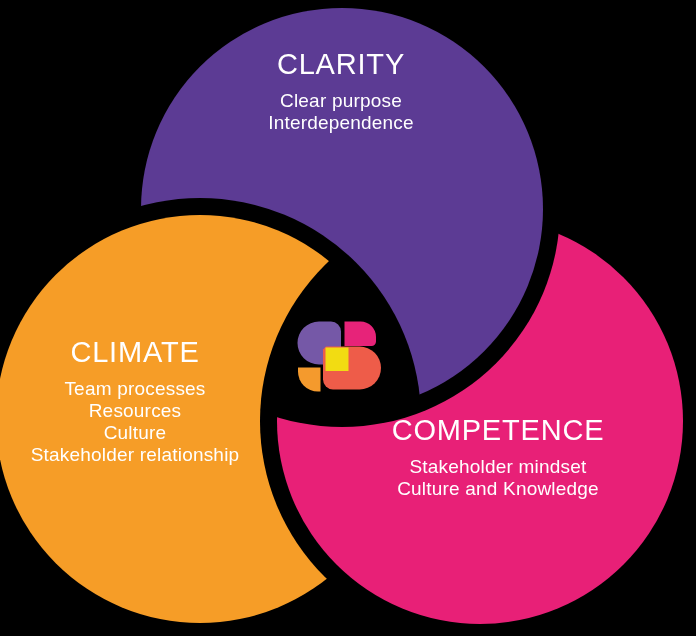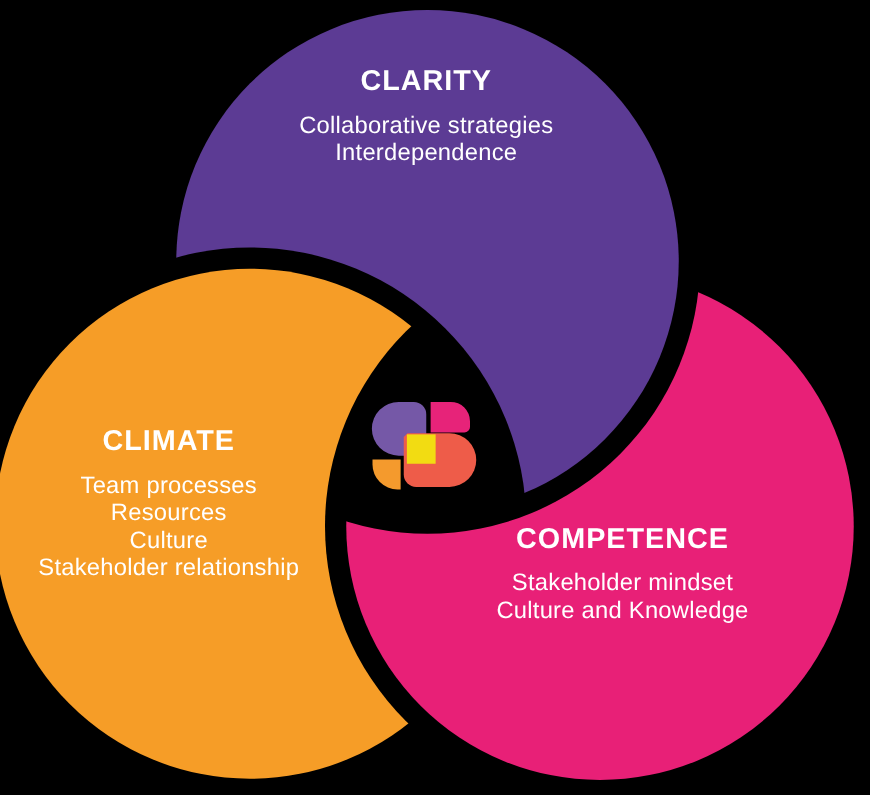--- a/index.html
+++ b/index.html
@@ -20,22 +20,22 @@
     position: absolute;
     left: 0;
     top: 0;
   }
   .label-block {
     position: absolute;
     text-align: center;
     color: #ffffff;
   }
   .label-title {
-    font-size: 23px;
-    font-weight: bold;
+    font-size: 29px;
+    font-weight: normal;
     letter-spacing: 0.8px;
     line-height: 24px;
     margin-bottom: 14px;
   }
   .label-item {
     font-size: 19px;
     letter-spacing: 0.2px;
     line-height: 22px;
   }
   .clarity-block    { left: 171px; top:  52px; width: 340px; }
@@ -79,21 +79,21 @@
                A 21.5,21.5 0 0 1 359.5,389.5 H 333 A 10,10 0 0 1 323,379.5
                V 349.5 Z" fill="#EE5C49"></path>
       <path d="M 298,367.5 H 320.5 V 391.5 H 318
                A 20,20 0 0 1 298,371.5 Z" fill="#F49A2D"></path>
       <rect x="325.5" y="347.5" width="23" height="23.5" fill="#F2DC12"></rect>
     </g>
   </svg>
 
   <div class="label-block clarity-block">
     <div class="label-title">CLARITY</div>
-    <div class="label-item">Collaborative strategies</div>
+    <div class="label-item">Clear purpose</div>
     <div class="label-item">Interdependence</div>
   </div>
 
   <div class="label-block climate-block">
     <div class="label-title">CLIMATE</div>
     <div class="label-item">Team processes</div>
     <div class="label-item">Resources</div>
     <div class="label-item">Culture</div>
     <div class="label-item">Stakeholder relationship</div>
   </div>

